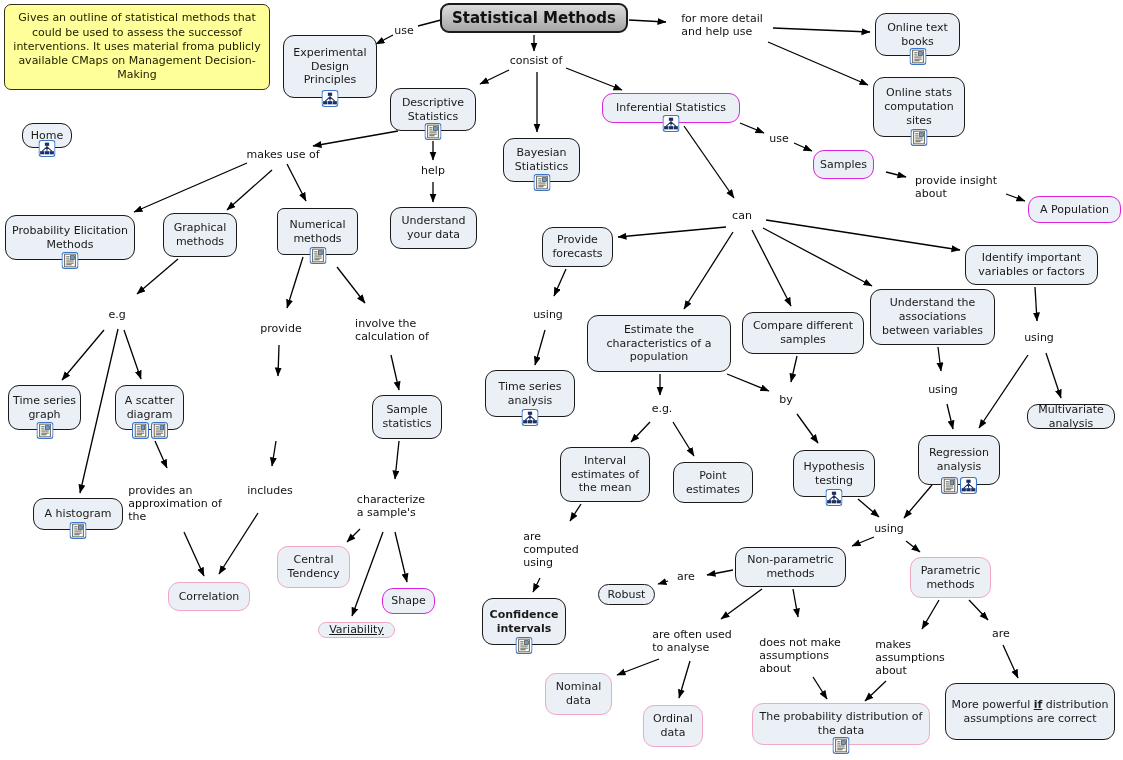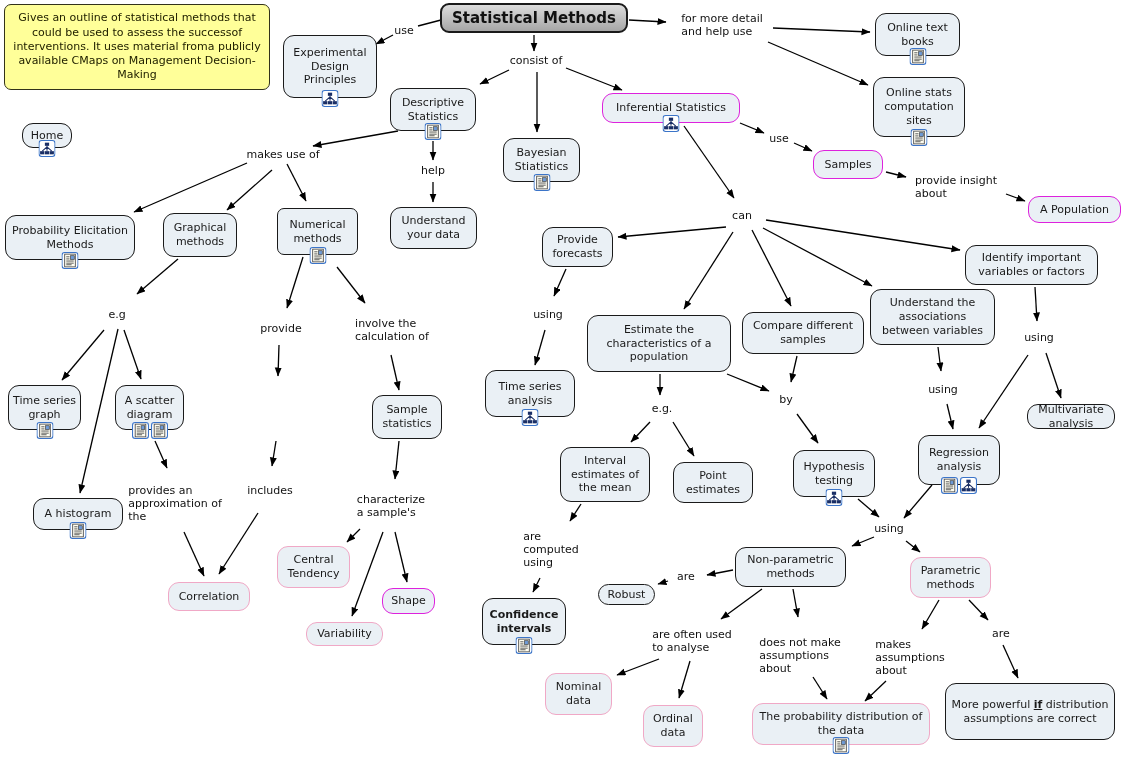--- a/index.html
+++ b/index.html
@@ -214,21 +214,21 @@
             <rect x="6" y="2.5" width="4" height="3" fill="#1a2f66"></rect>
             <path d="M8 5.5 L8 10 M8 6.5 L3.5 10.5 M8 6.5 L12.5 10.5" stroke="#1a2f66" fill="none" stroke-width="1"></path>
             <rect x="1.5" y="10.5" width="4" height="3" fill="#1a2f66"></rect>
             <rect x="6" y="10.5" width="4" height="3" fill="#1a2f66"></rect>
             <rect x="10.5" y="10.5" width="4" height="3" fill="#1a2f66"></rect>
           </svg>
         </span>
       </span>
 </div>
 
-<div class="node magenta" style="left:813px;top:150px;width:70px;height:29px;text-align:center;">
+<div class="node magenta" style="left:813px;top:150px;width:61px;height:29px;text-align:center;">
   <span class="lbl">Samples</span>
 </div>
 
 <div class="node magenta" style="left:1028px;top:196px;width:93px;height:27px;">
   <span class="lbl">A Population</span>
 </div>
 
 <div class="node" style="left:390px;top:207px;width:87px;height:42px;">
   <span class="lbl">Understand your data</span>
 </div>
@@ -321,21 +321,21 @@
 </div>
 
 <div class="node pink" style="left:168px;top:582px;width:82px;height:29px;">
   <span class="lbl">Correlation</span>
 </div>
 
 <div class="node pink" style="left:277px;top:546px;width:73px;height:42px;">
   <span class="lbl">Central Tendency</span>
 </div>
 
-<div class="node pink" style="left:306px;top:622px;width:77px;height:24px;">
+<div class="node pink" style="left:318px;top:622px;width:77px;height:16px;text-decoration:underline;">
   <span class="lbl">Variability</span>
 </div>
 
 <div class="node magenta" style="left:382px;top:588px;width:53px;height:26px;">
   <span class="lbl">Shape</span>
 </div>
 
 <div class="node" style="left:542px;top:227px;width:71px;height:40px;">
   <span class="lbl">Provide forecasts</span>
 </div>

